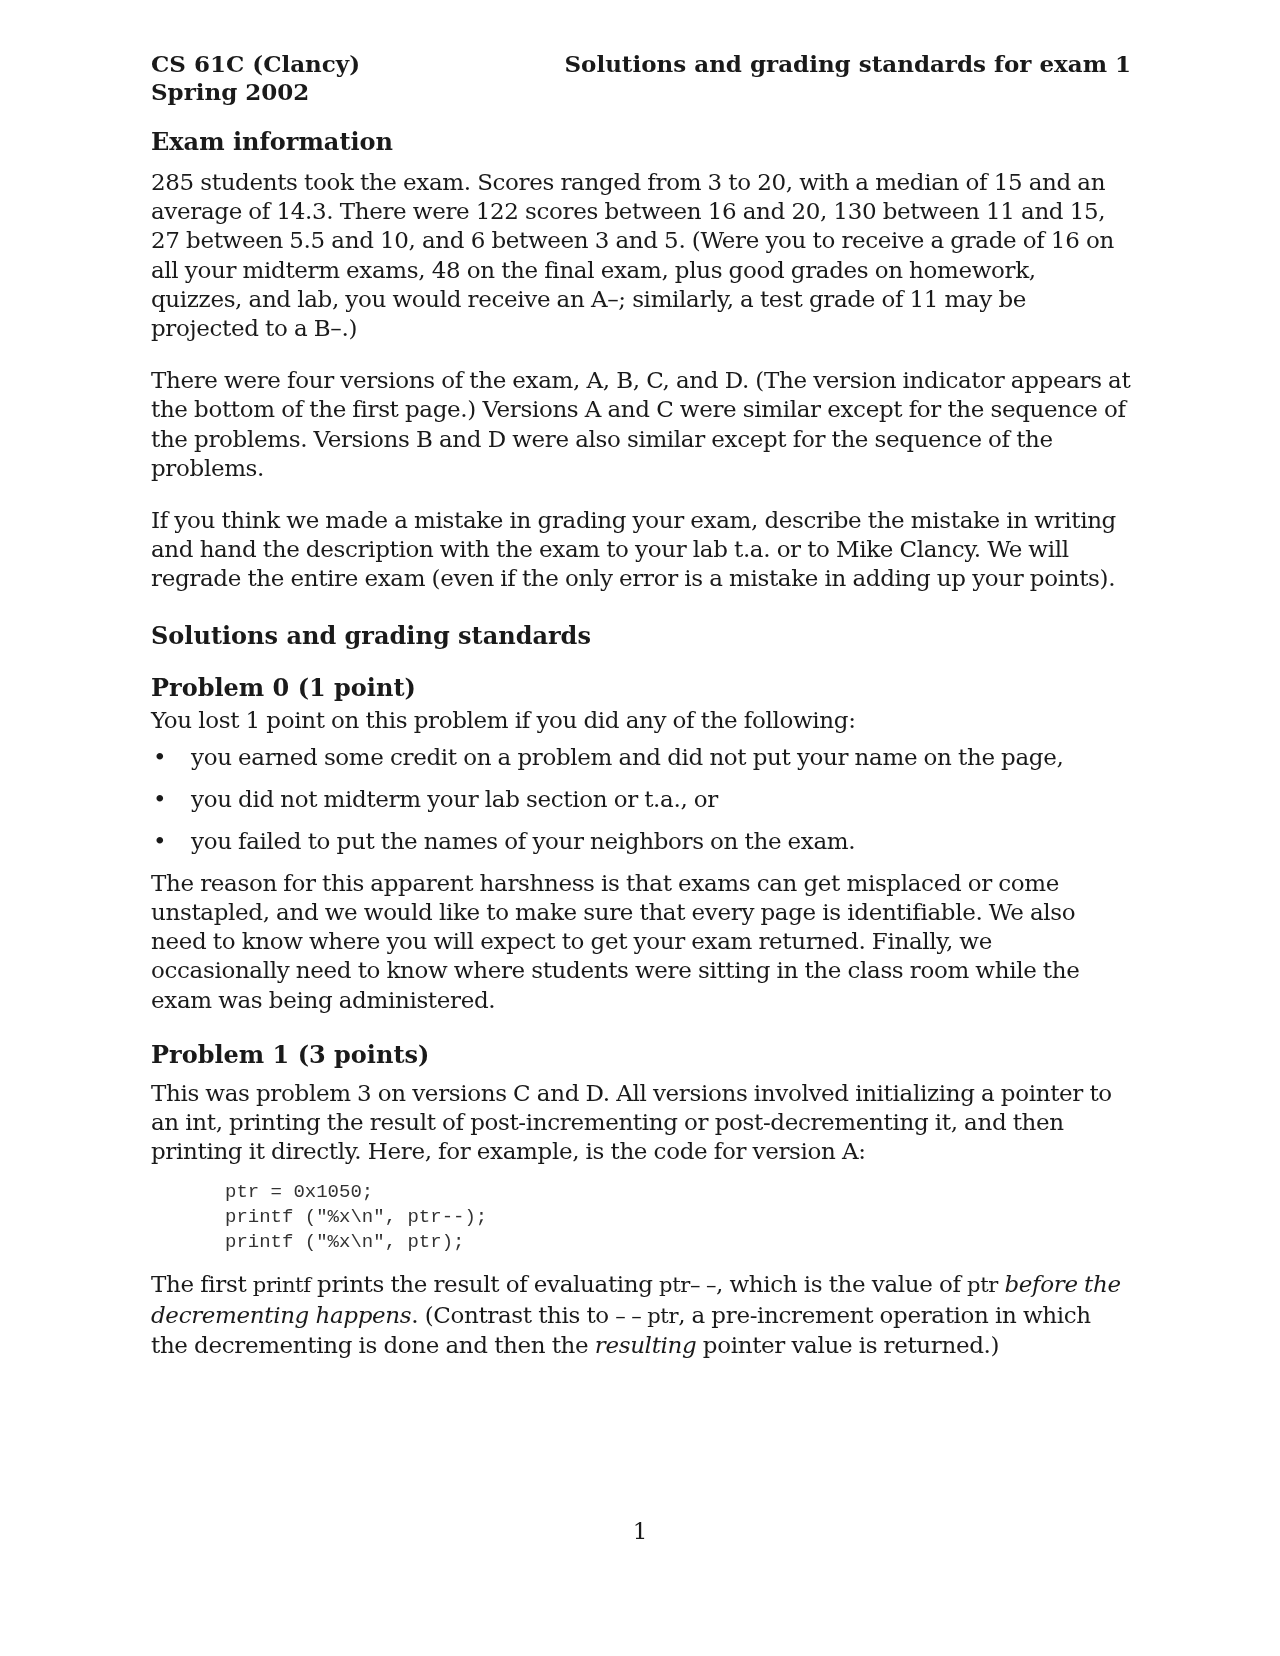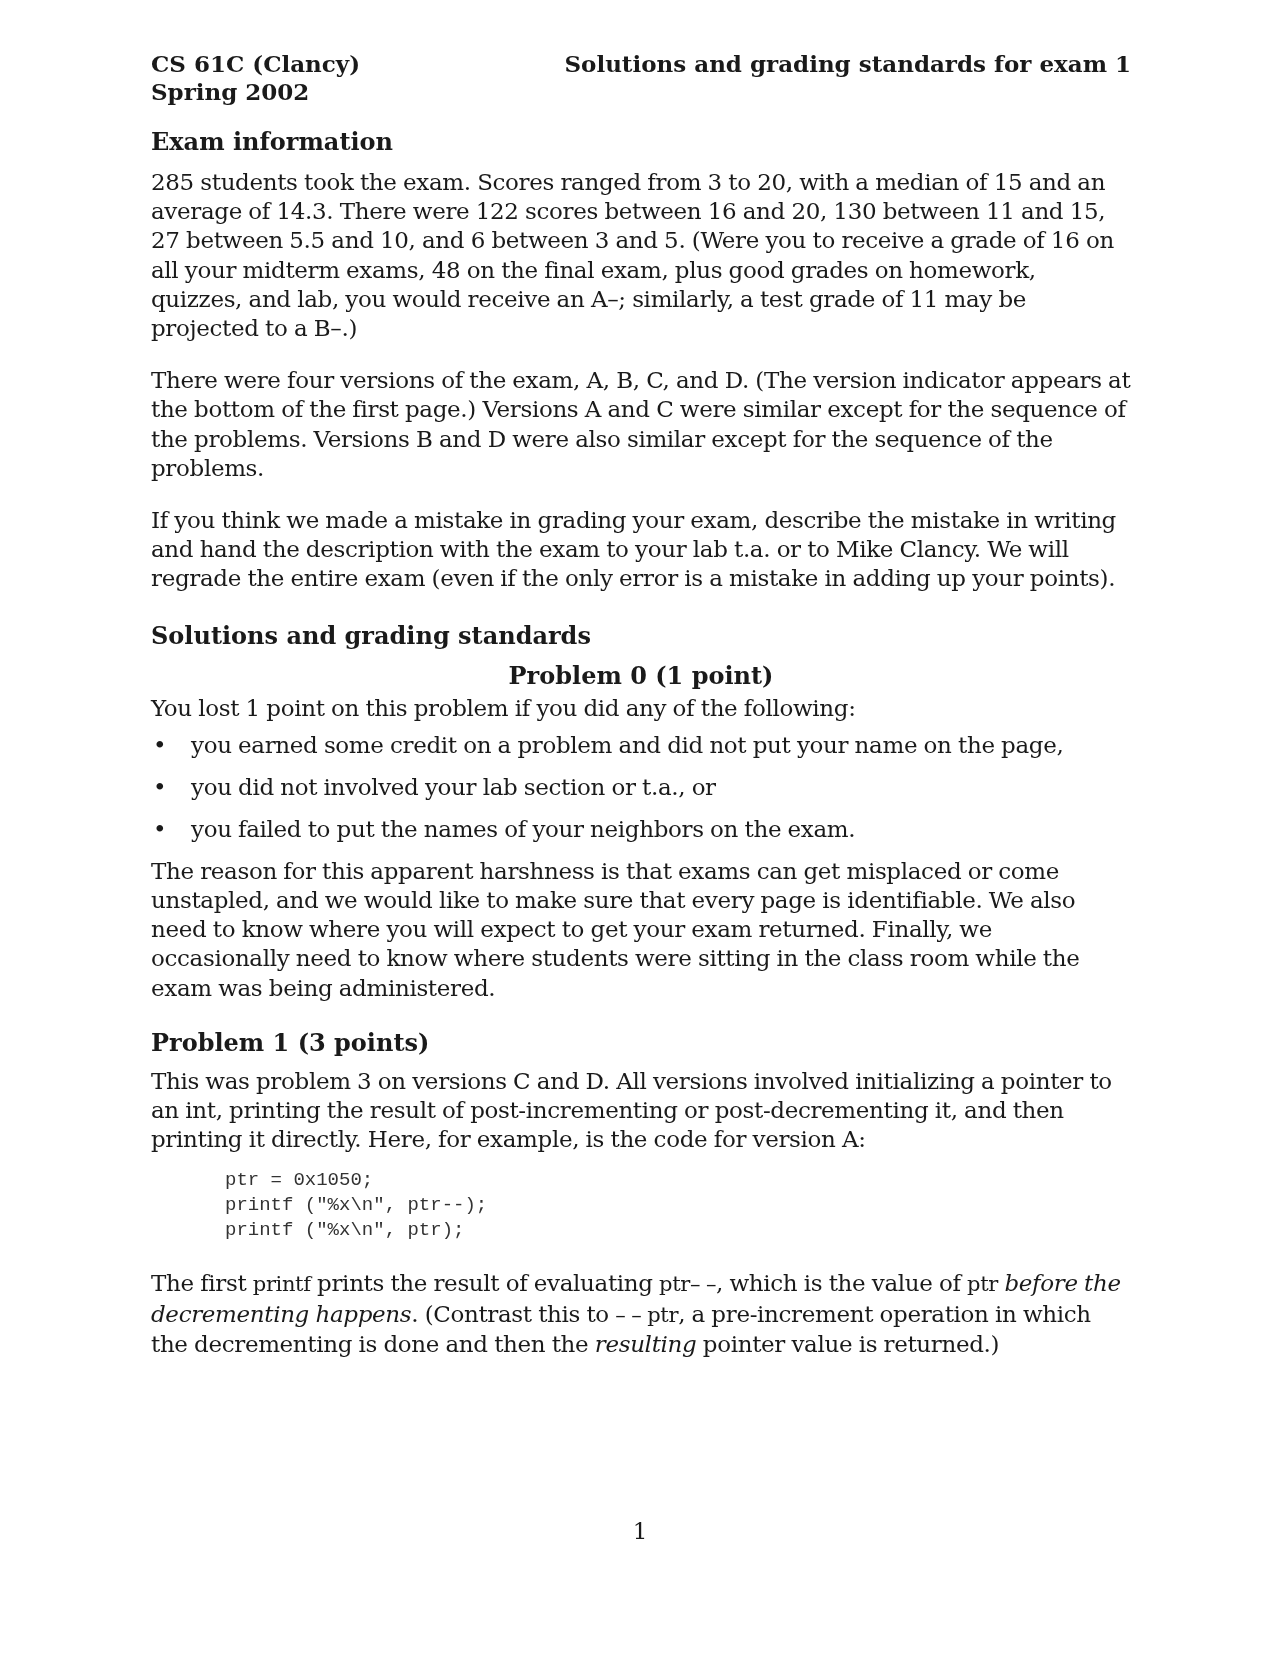--- a/index.html
+++ b/index.html
@@ -7,30 +7,30 @@
          font-family: "DejaVu Serif", "Liberation Serif", serif; color: #1a1a1a; }
   .page { position: absolute; left: 151px; top: 50px; width: 980px; }
   .hdr { display: flex; justify-content: space-between; font-weight: bold; font-size: 23px; line-height: 28px; }
   .hdr-left div { line-height: 28px; }
   h2 { font-size: 24px; font-weight: bold; margin: 0; line-height: 28px; }
   p { font-size: 23px; line-height: 29.2px; margin: 0; letter-spacing: -0.35px; word-spacing: -0.5px; }
   .s-examinfo { margin-top: 22px; }
   .p1 { margin-top: 12px; }
   .p2, .p3 { margin-top: 23px; }
   .s-sol { margin-top: 28px; }
-  .s-p0 { margin-top: 12px; text-align: center; }
+  .s-p0 { margin-top: 24px; }
   .p4 { margin-top: 4px; }
   ul { list-style: none; margin: 8px 0 0 0; padding: 0; }
   li { font-size: 23px; line-height: 29px; margin-bottom: 13px; display: flex; letter-spacing: -0.35px; word-spacing: -0.5px;}
   .bullet { width: 38px; flex: none; padding-left: 2px; }
   .p5 { margin-top: 0px; }
   .s-p1 { margin-top: 26px; }
   .p6 { margin-top: 10px; }
   pre { font-family: "Liberation Mono", "DejaVu Sans Mono", monospace; font-size: 19px; line-height: 25px; margin: 14px 0 0 74px; color: #333; }
-  .p7 { margin-top: 26px; }
+  .p7 { margin-top: 15px; }
   .code-inline { font-family: "DejaVu Serif", serif; font-size: 21px; }
   .pagenum { position: absolute; left: 0; right: 0; top: 1518px; text-align: center; font-size: 23px; }
 </style>
 </head>
 <body>
 
 <div class="page">
   <div class="hdr">
     <div class="hdr-left">
       <div>CS 61C (Clancy)</div>
@@ -48,21 +48,21 @@
 
   <h2 class="s-p0">Problem 0 (1 point)</h2>
   <p class="p4">You lost 1 point on this problem if you did any of the following:</p>
   <ul>
     <li>
         <span class="bullet">•</span>
         <span>you earned some credit on a problem and did not put your name on the page,</span>
       </li>
     <li>
         <span class="bullet">•</span>
-        <span>you did not involved your lab section or t.a., or</span>
+        <span>you did not midterm your lab section or t.a., or</span>
       </li>
     <li>
         <span class="bullet">•</span>
         <span>you failed to put the names of your neighbors on the exam.</span>
       </li>
   </ul>
   <p class="p5">The reason for this apparent harshness is that exams can get misplaced or come unstapled, and we would like to make sure that every page is identifiable. We also need to know where you will expect to get your exam returned. Finally, we occasionally need to know where students were sitting in the class room while the exam was being administered.</p>
 
   <h2 class="s-p1">Problem 1 (3 points)</h2>
   <p class="p6">This was problem 3 on versions C and D. All versions involved initializing a pointer to an int, printing the result of post-incrementing or post-decrementing it, and then printing it directly. Here, for example, is the code for version A:</p>

